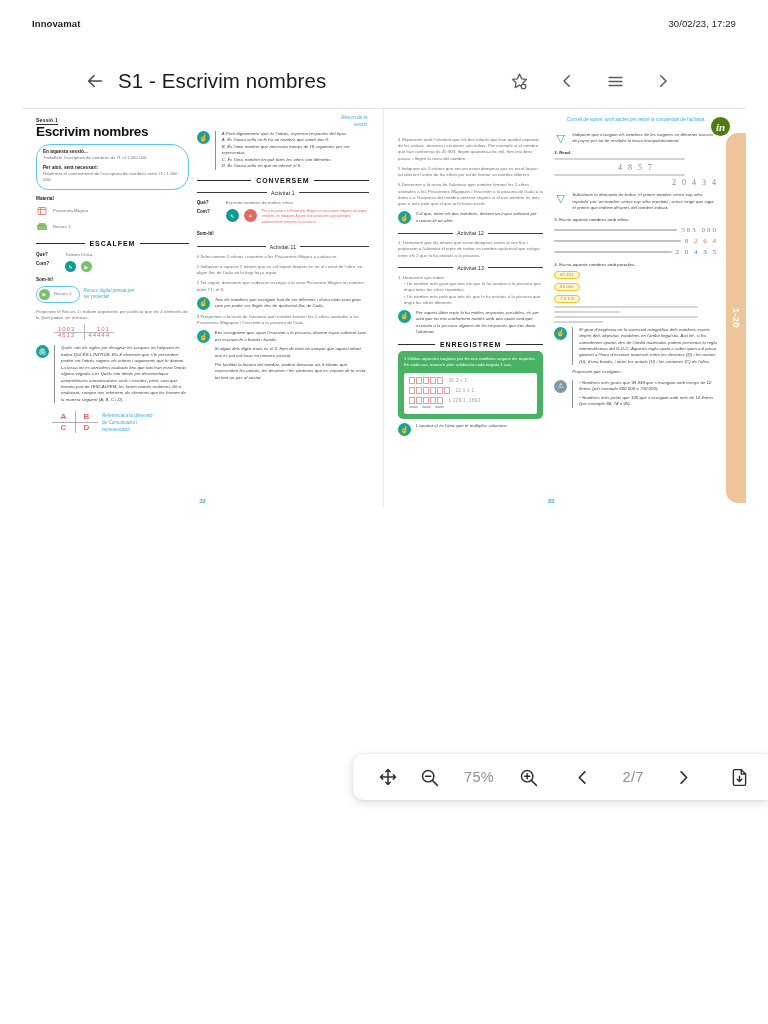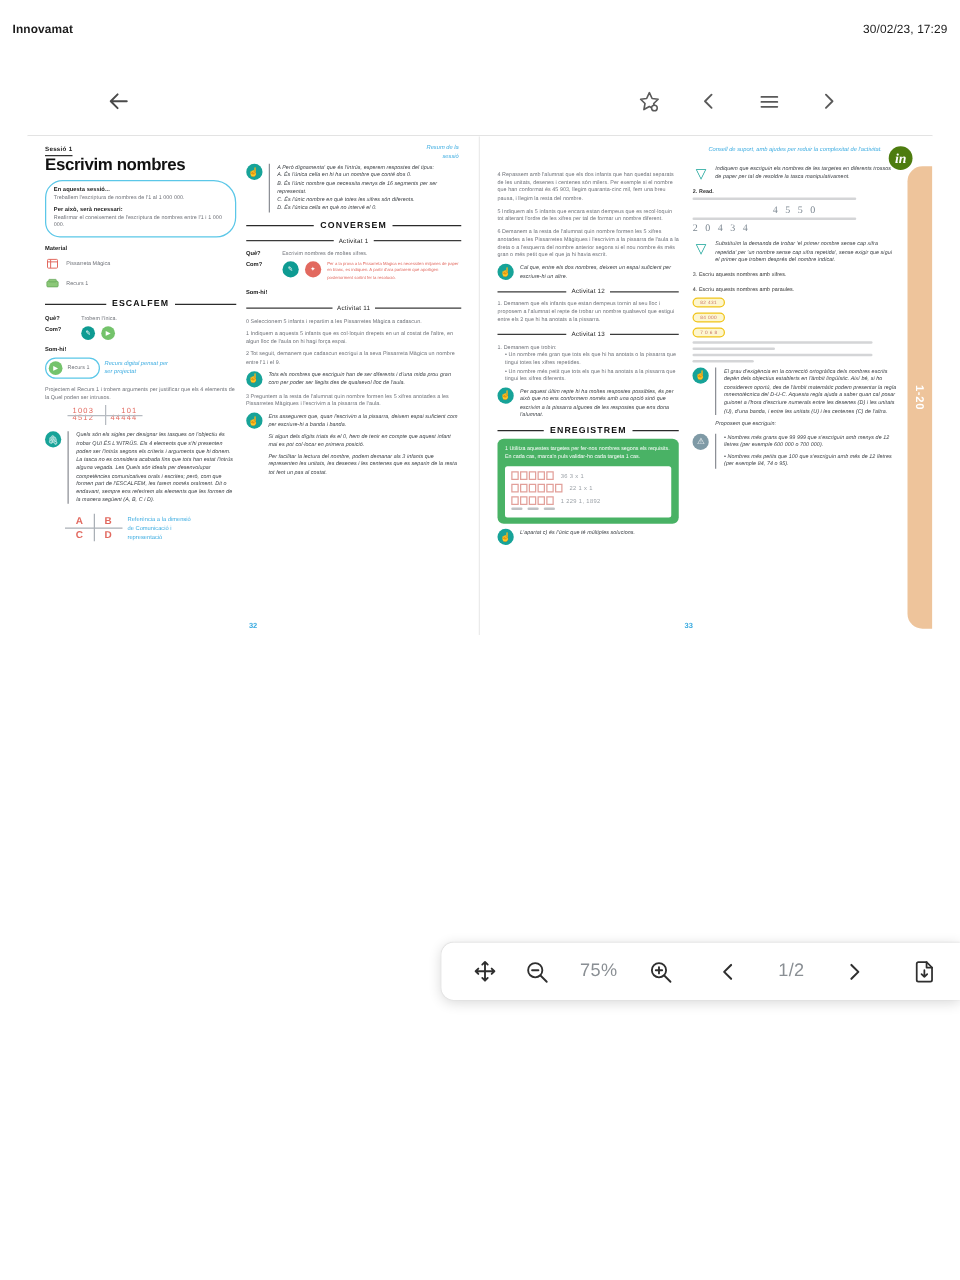--- a/index.html
+++ b/index.html
@@ -9,21 +9,21 @@
     background: #ffffff;
     font-family: "Liberation Sans", sans-serif;
     overflow: hidden;
   }
   #page { position: relative; width: 768px; height: 1024px; background: #fff; }
 
   
   .print-header {
     position: absolute; top: 0; left: 0; width: 768px; height: 46px;
     display: flex; align-items: center; justify-content: space-between;
-    padding: 0 10px;
+    padding: 0 32px;
   }
   .print-header .brand { font-size: 9.5px; color: #1d1d1d; font-weight: 700; letter-spacing: .1px; }
   .print-header .stamp { font-size: 9.5px; color: #1d1d1d; letter-spacing: .1px; }
 
   
   .app-bar {
     position: absolute; top: 55px; left: 0; width: 768px; height: 52px;
     display: flex; align-items: center;
   }
   .back-btn {
@@ -195,20 +195,21 @@
     <div class="brand">Innovamat</div>
     <div class="stamp">30/02/23, 17:29</div>
   </div>
 
   <div class="app-bar">
     <div class="back-btn">
       <svg width="22" height="22" viewBox="0 0 24 24" fill="none" stroke="#4a4a4a" stroke-width="1.7" stroke-linecap="round" stroke-linejoin="round">
         <path d="M19 12H5M11 18l-6-6 6-6"></path>
       </svg>
     </div>
+    <div class="app-title">S1 - Escrivim nombres</div>
     <div class="app-actions">
       <div class="icon-btn">
         <svg width="21" height="21" viewBox="0 0 24 24" fill="none" stroke="#5a5a5a" stroke-width="1.5" stroke-linejoin="round">
           <path d="M12 3.6l2.5 5.3 5.5.7-4 3.9 1 5.5-5-2.8-5 2.8 1-5.5-4-3.9 5.5-.7z"></path>
           <circle cx="16.6" cy="17.6" r="2.6" fill="#fff" stroke="#5a5a5a" stroke-width="1.4"></circle>
         </svg>
       </div>
       <div class="icon-btn">
         <svg width="18" height="18" viewBox="0 0 24 24" fill="none" stroke="#5a5a5a" stroke-width="2" stroke-linecap="round" stroke-linejoin="round">
           <path d="M15 5l-7 7 7 7"></path>
@@ -502,34 +503,48 @@
             <div class="bulb" style="border-radius:2px; background:transparent; color:#17a398; font-size:11px;">▽</div>
             <div class="body">
                 <div class="doc-note">Indiquem que escriguin els nombres de les targetes en diferents trossos de paper per tal de resoldre la tasca manipulativament.</div>
               </div>
           </div>
 
           <div class="doc-s" style="margin-top:5px; font-weight:700; color:#333;">2. Read.</div>
 
           <div class="underline-row">
             <div class="tl lt" style="width:80%;"></div>
-            <div class="hand-num" style="font-size:8px; text-align:center;">4 5 5 0</div>
+            <div class="hand-num" style="font-size:8px; text-align:center;">4 8 5 7</div>
             <div class="tl lt" style="width:80%; margin-top:2px;"></div>
-            <div class="hand-num" style="font-size:8px; text-align:left;">2 0 4 3 4</div>
+            <div class="hand-num" style="font-size:8px; text-align:right;">2 0 4 3 4</div>
           </div>
 
           <div class="tip">
             <div class="bulb" style="border-radius:2px; background:transparent; color:#17a398; font-size:11px;">▽</div>
             <div class="body">
                 <div class="doc-note">Substituïm la demanda de trobar 'el primer nombre sense cap xifra repetida' per 'un nombre sense cap xifra repetida', sense exigir que sigui el primer que trobem després del nombre indicat.</div>
               </div>
           </div>
 
           <div class="doc-s" style="margin-top:5px; color:#333;">3. Escriu aquests nombres amb xifres.</div>
 
+          <div style="margin-top:3px;">
+            <div style="display:flex; align-items:flex-end; gap:4px;">
+              <div class="tl" style="flex:1;"></div>
+              <div class="hand-num" style="font-size:7px;">583 000</div>
+            </div>
+            <div style="display:flex; align-items:flex-end; gap:4px; margin-top:3px;">
+              <div class="tl" style="flex:1;"></div>
+              <div class="hand-num" style="font-size:7px; color:#e2695f;">8 2 6 4</div>
+            </div>
+            <div style="display:flex; align-items:flex-end; gap:4px; margin-top:3px;">
+              <div class="tl" style="flex:1;"></div>
+              <div class="hand-num" style="font-size:7px; color:#5b7fb8;">2 0 4 3 5</div>
+            </div>
+          </div>
 
           <div class="doc-s" style="margin-top:6px; color:#333;">4. Escriu aquests nombres amb paraules.</div>
 
           <div style="margin-top:3px;">
             <div style="display:flex; align-items:center; gap:5px; margin-bottom:4px;">
               <span class="yellow-pill">82 431</span>
               <span style="flex:1;">
                 <span class="tl" style="width:66%;"></span><span class="tl" style="width:58%;"></span>
               </span>
             </div>
@@ -589,21 +604,21 @@
       <svg width="21" height="21" viewBox="0 0 24 24" fill="none" stroke="#2f2f2f" stroke-width="1.7" stroke-linecap="round">
         <circle cx="10.5" cy="10.5" r="6.5"></circle>
           <path d="M15.3 15.3L21 21M7.6 10.5h5.8M10.5 7.6v5.8"></path>
       </svg>
     </div>
     <div class="vtool icon" style="margin-left:12px;">
       <svg width="19" height="19" viewBox="0 0 24 24" fill="none" stroke="#2f2f2f" stroke-width="2.1" stroke-linecap="round" stroke-linejoin="round">
         <path d="M15 5l-7 7 7 7"></path>
       </svg>
     </div>
-    <div class="vtool pagelabel">1/2</div>
+    <div class="vtool pagelabel">2/7</div>
     <div class="vtool icon">
       <svg width="19" height="19" viewBox="0 0 24 24" fill="none" stroke="#2f2f2f" stroke-width="2.1" stroke-linecap="round" stroke-linejoin="round">
         <path d="M9 5l7 7-7 7"></path>
       </svg>
     </div>
     <div class="vtool icon" style="margin-left:14px;">
       <svg width="21" height="21" viewBox="0 0 24 24" fill="none" stroke="#2f2f2f" stroke-width="1.6" stroke-linecap="round" stroke-linejoin="round">
         <path d="M14 3H6.5A1.5 1.5 0 0 0 5 4.5v15A1.5 1.5 0 0 0 6.5 21h11a1.5 1.5 0 0 0 1.5-1.5V8z"></path>
         <path d="M14 3v5h5"></path>
         <path d="M12 10.5v6M9.4 14l2.6 2.6L14.6 14"></path>

